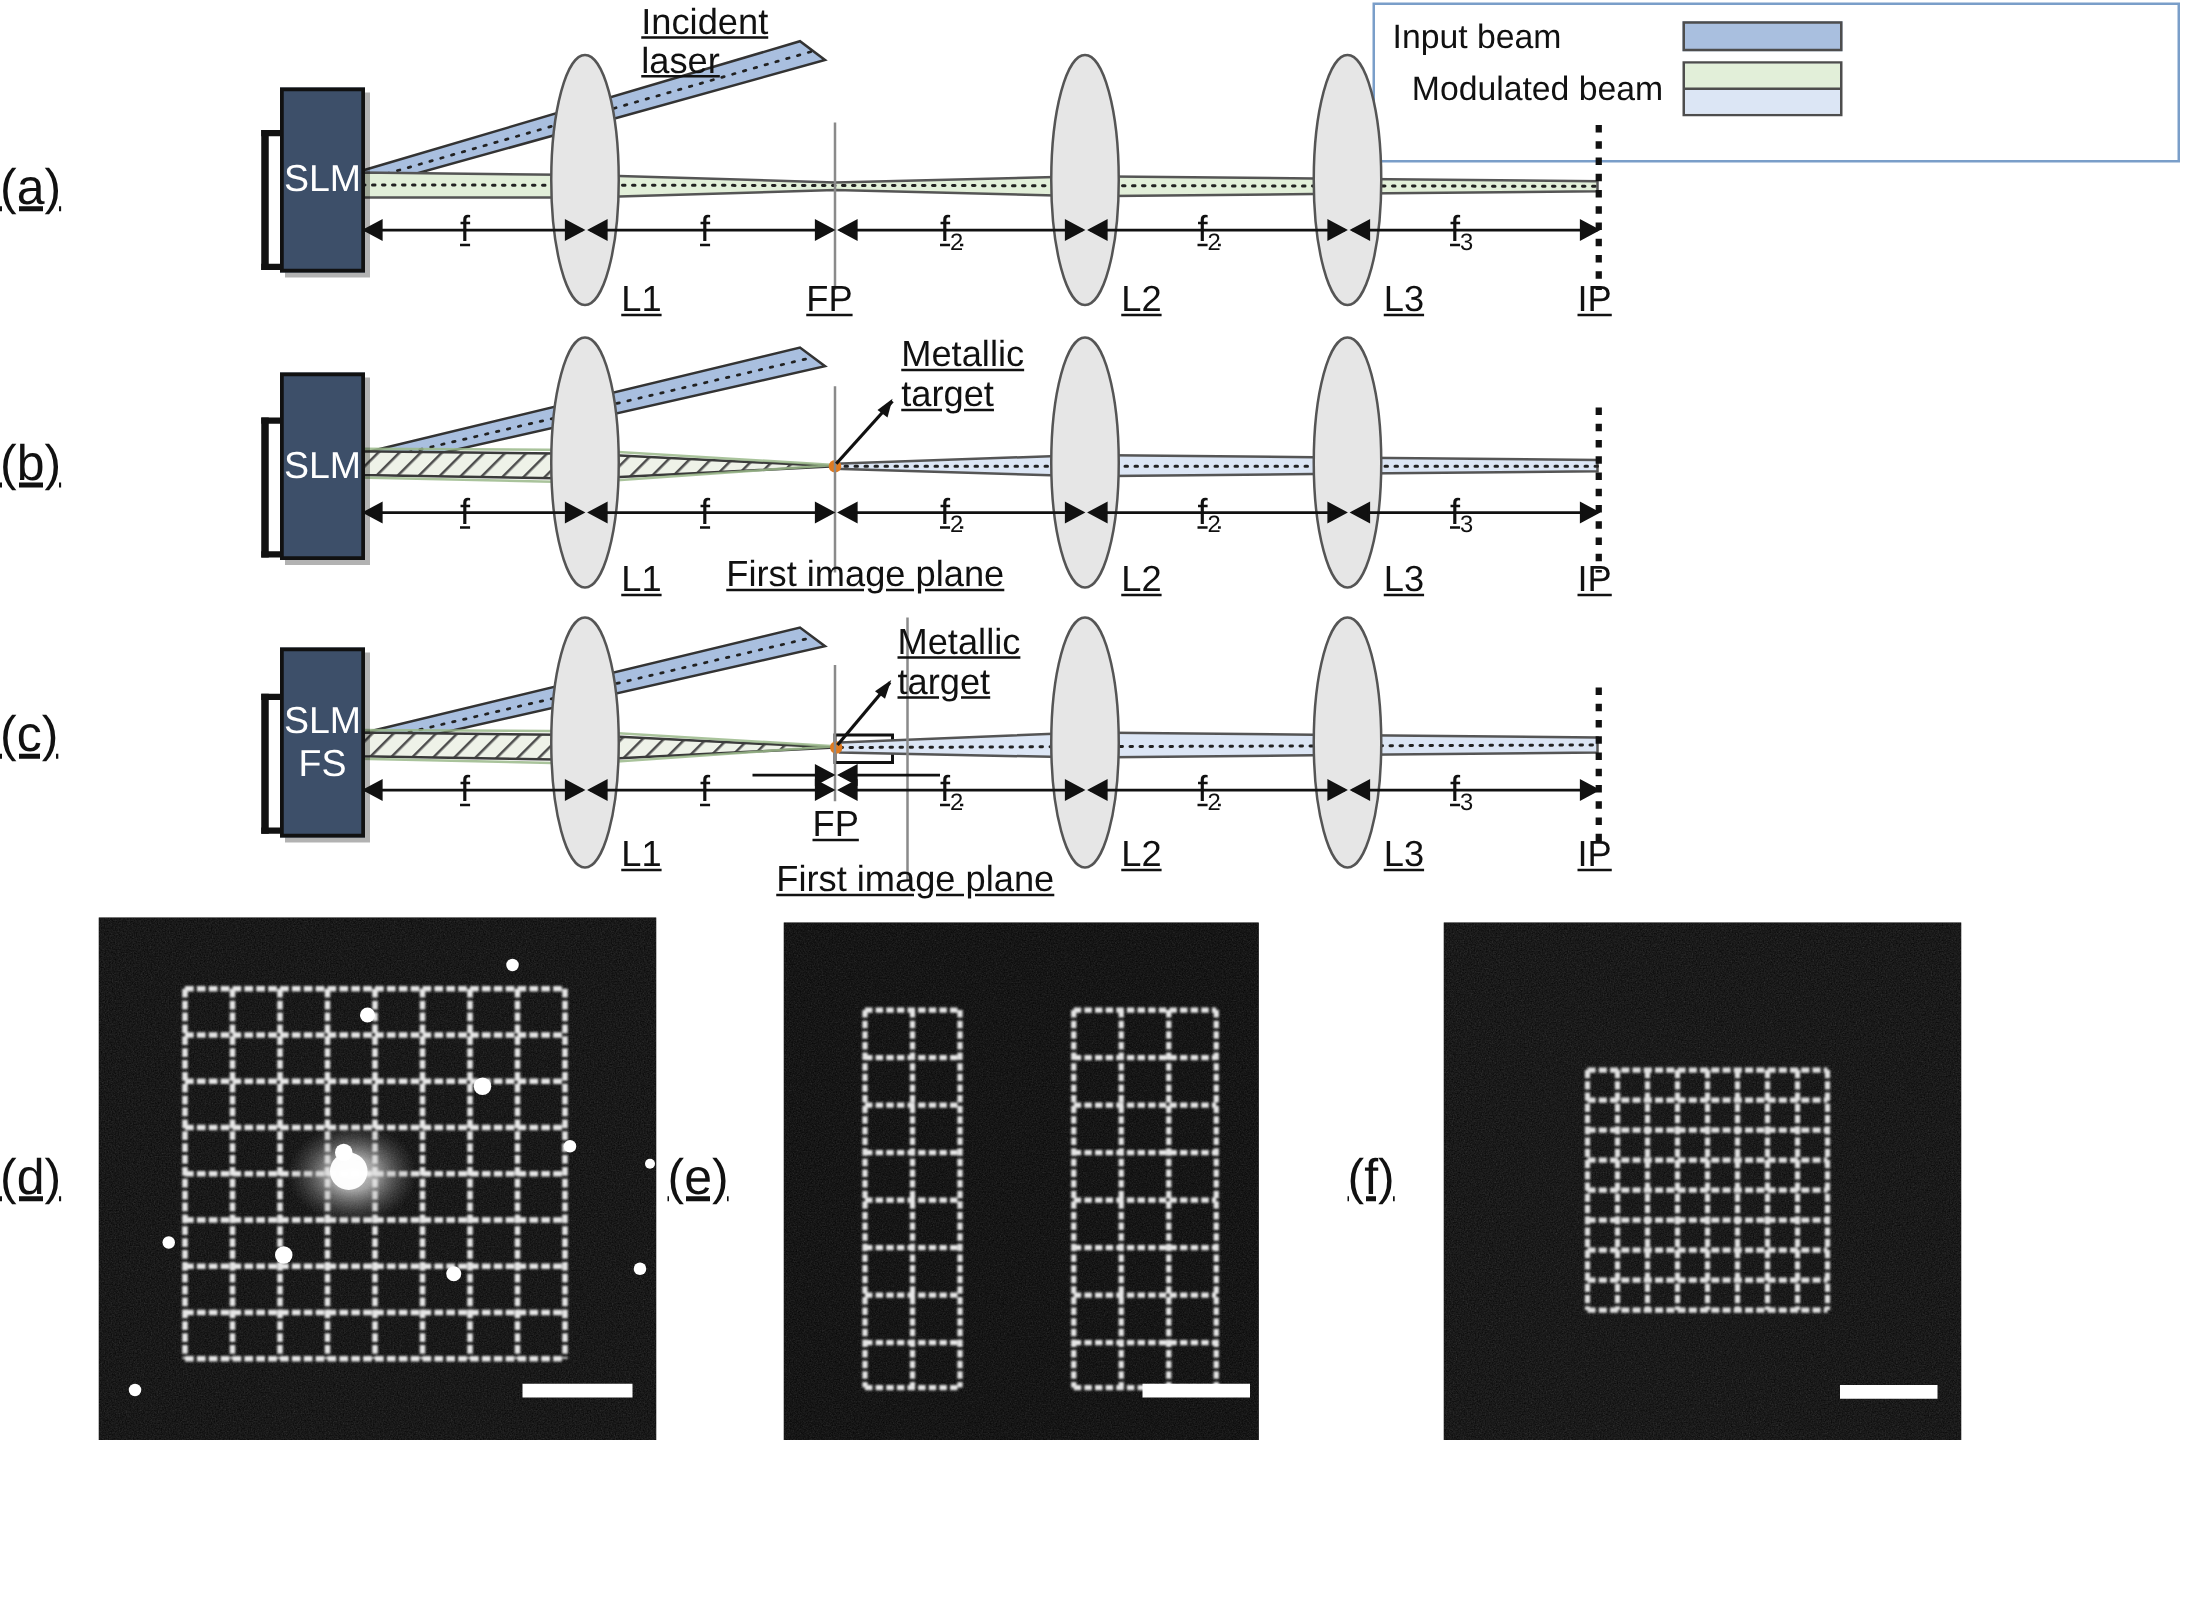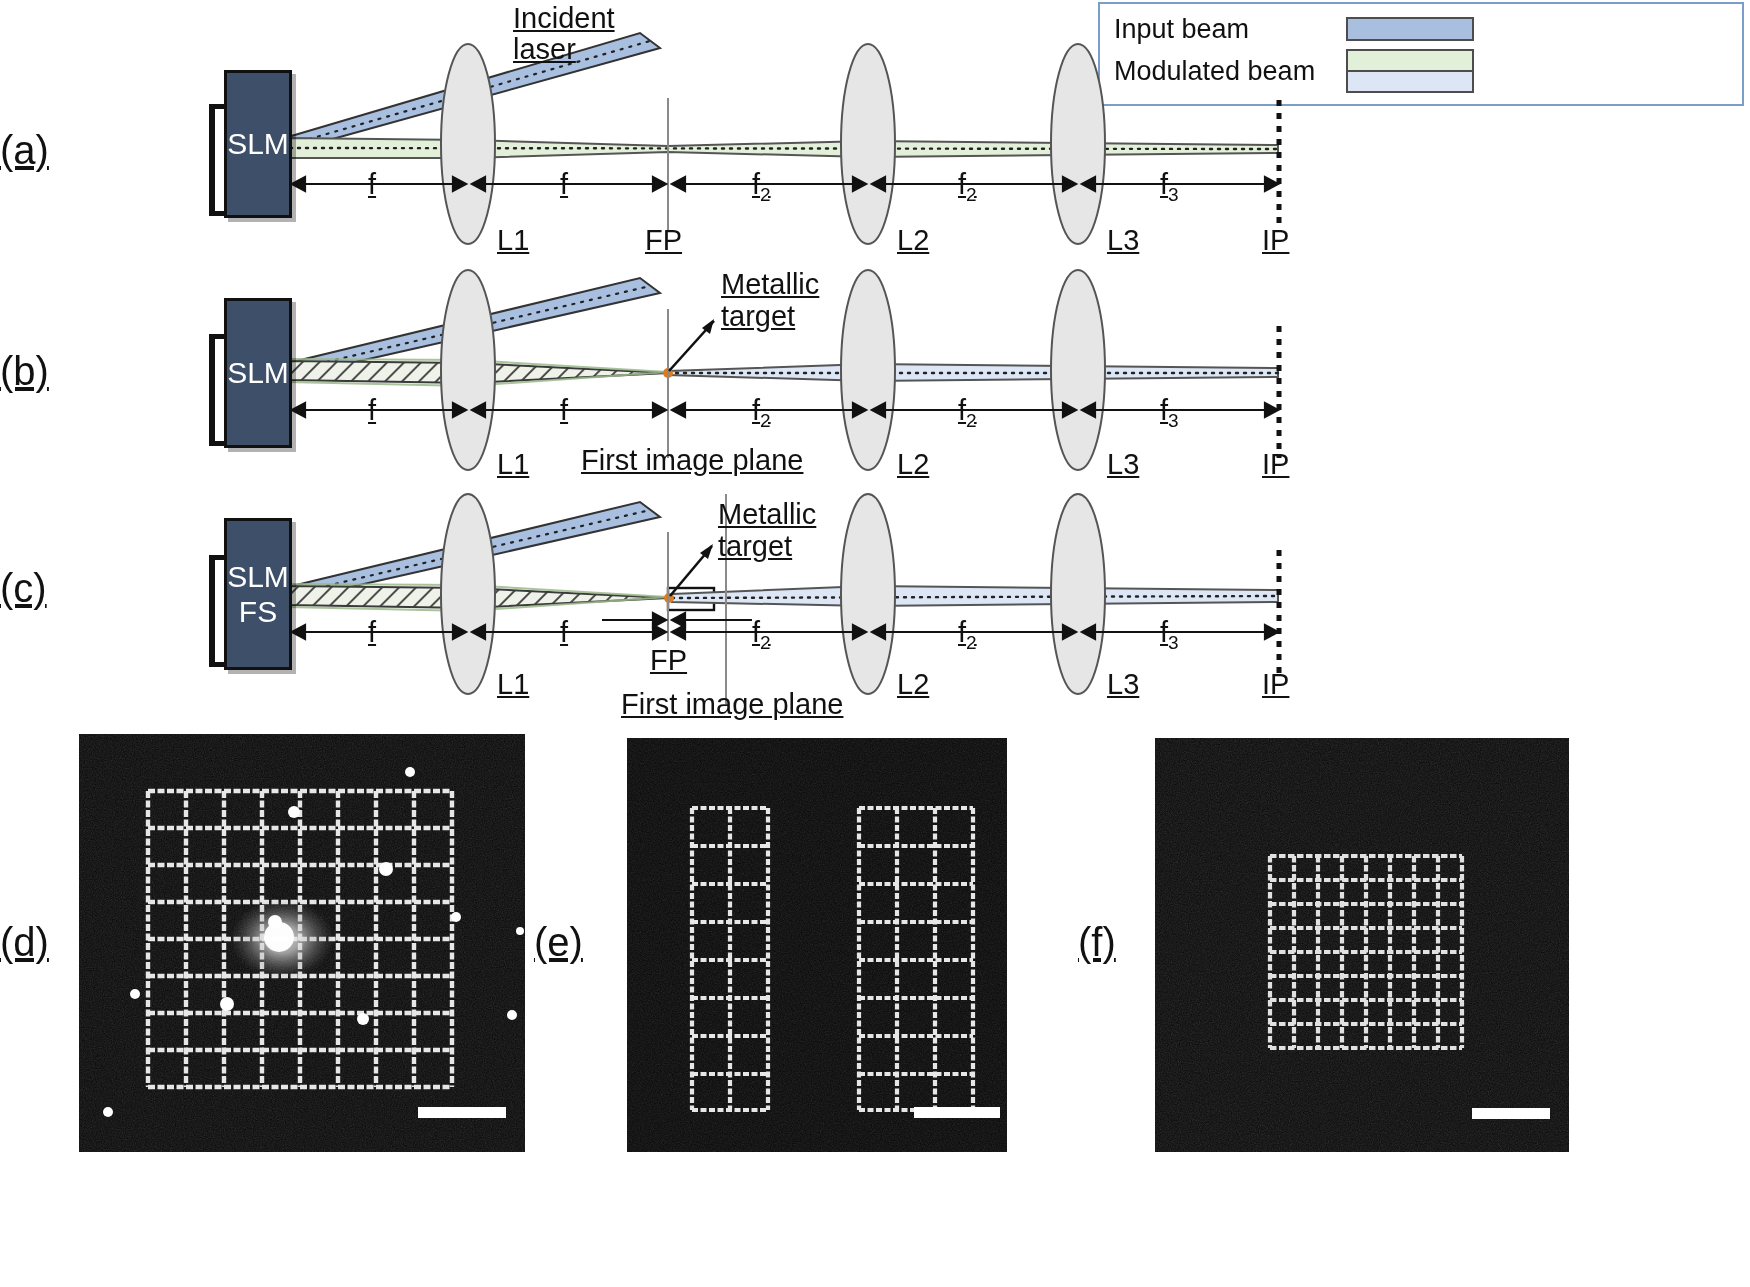--- a/index.html
+++ b/index.html
@@ -62,26 +62,26 @@
   }
 
   
   .photo { position:absolute; background:#0a0a0a; overflow:hidden; }
 </style>
 </head>
 <body>
 
 <div class="stage">
 
-  <div class="legend" style="left:1098px; top:2px; width:646px; height:104px;">
+  <div class="legend" style="left:1098px; top:2px; width:646px; height:128px;">
     <div class="legend-row">
       <div class="legend-label">Input beam</div>
       <div class="sw sw-input"></div>
     </div>
-    <div class="legend-row" style="height:50px;">
+    <div class="legend-row" style="height:50px;text-align:center;">
       <div class="legend-label">Modulated beam</div>
       <div class="sw sw-mod">
         <div class="sw-mod-top"></div>
         <div class="sw-mod-bot"></div>
       </div>
     </div>
   </div>
 
   <div class="txt panel-tag" style="left:0px; top:128px;">(a)</div>
 

